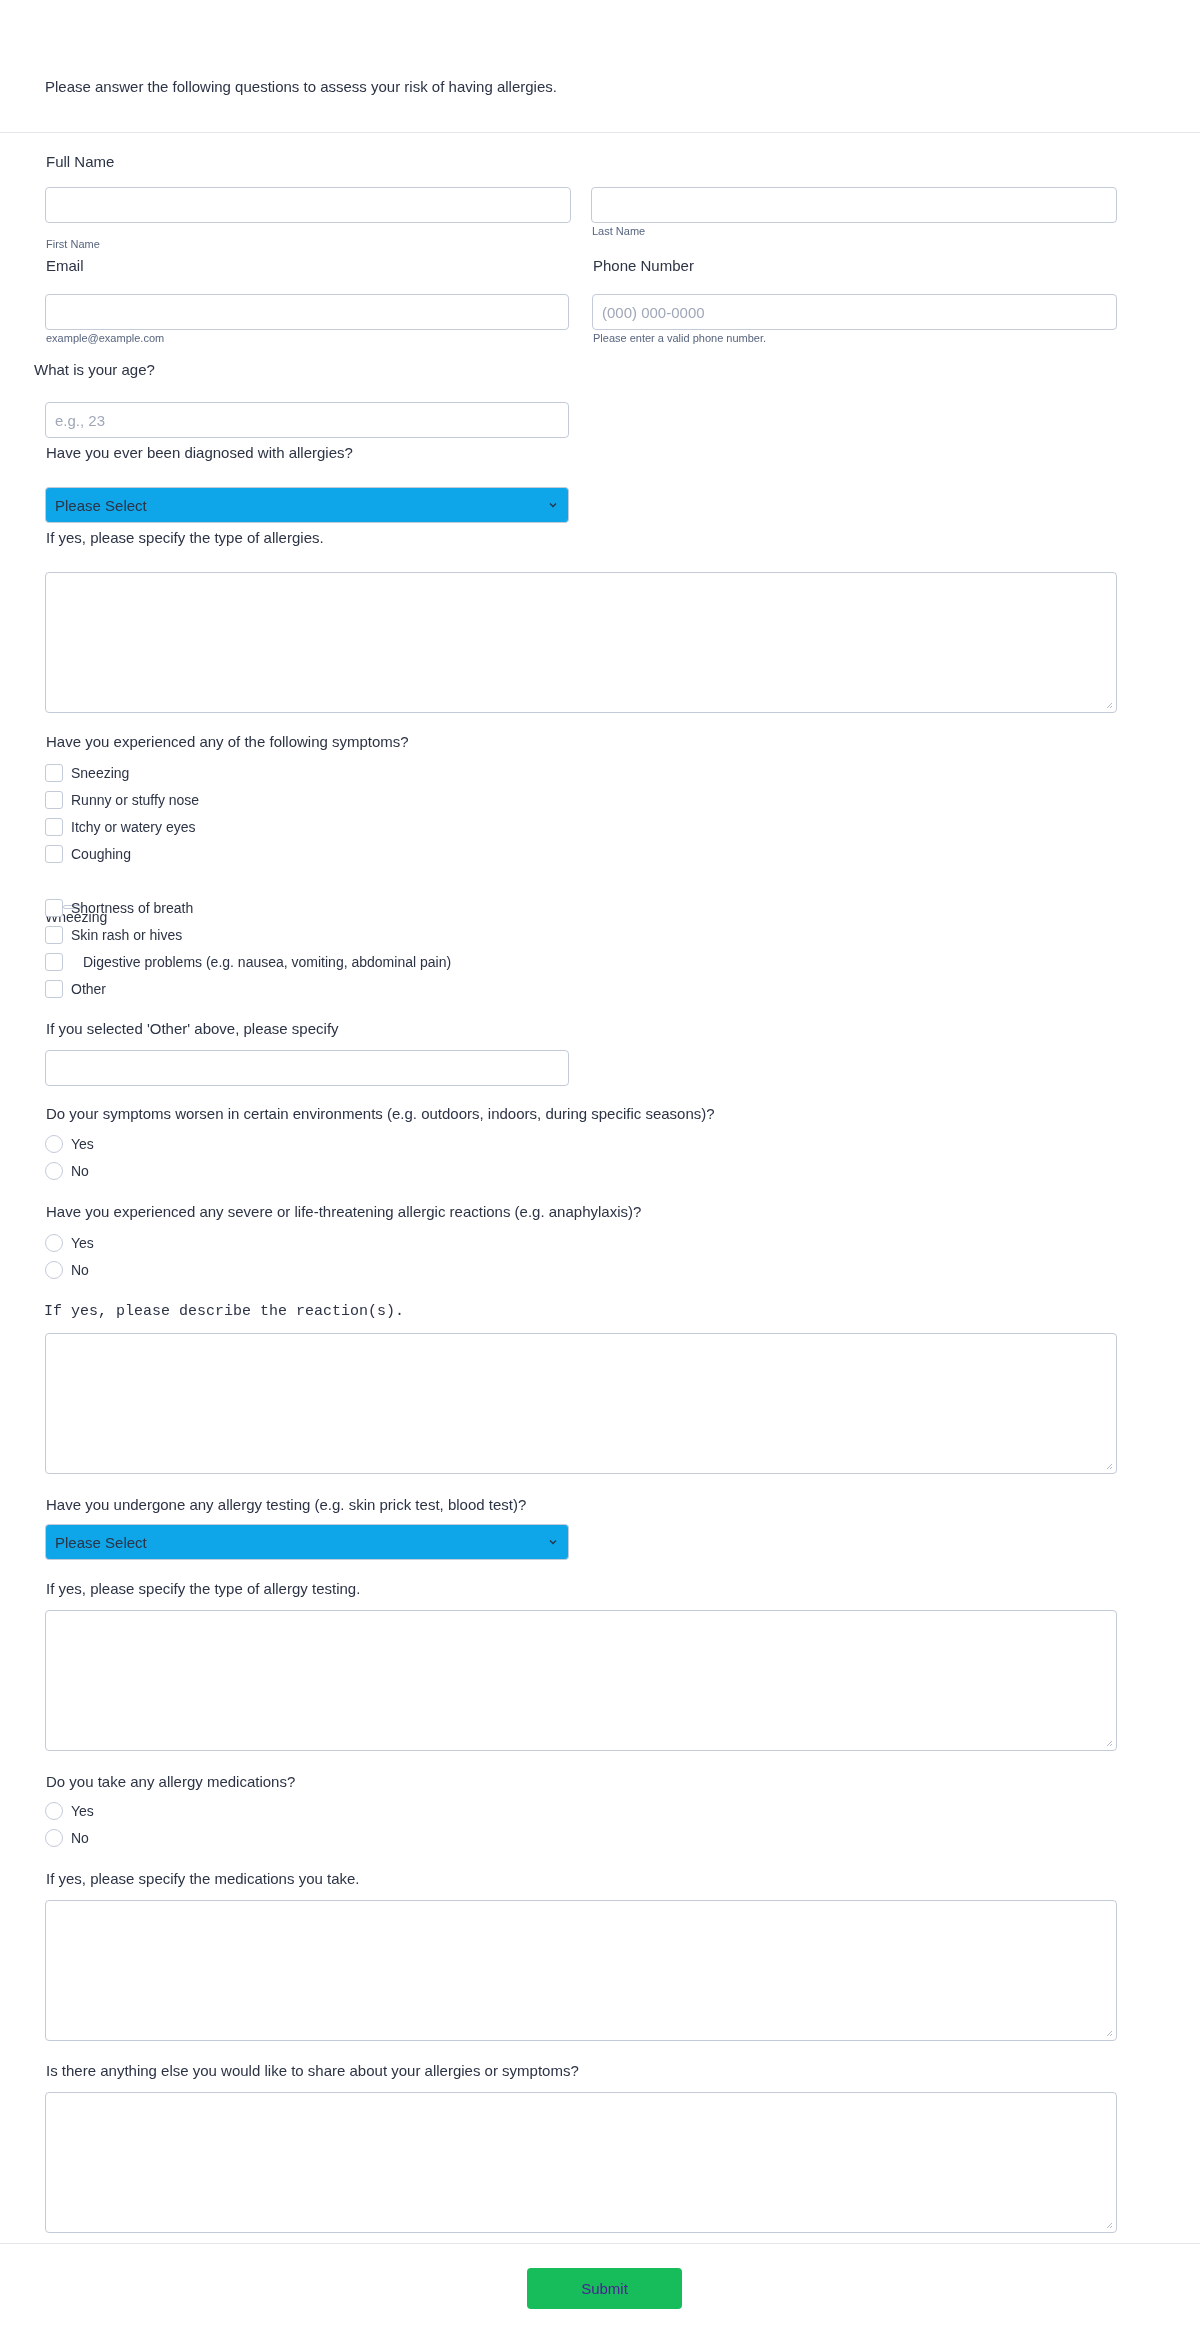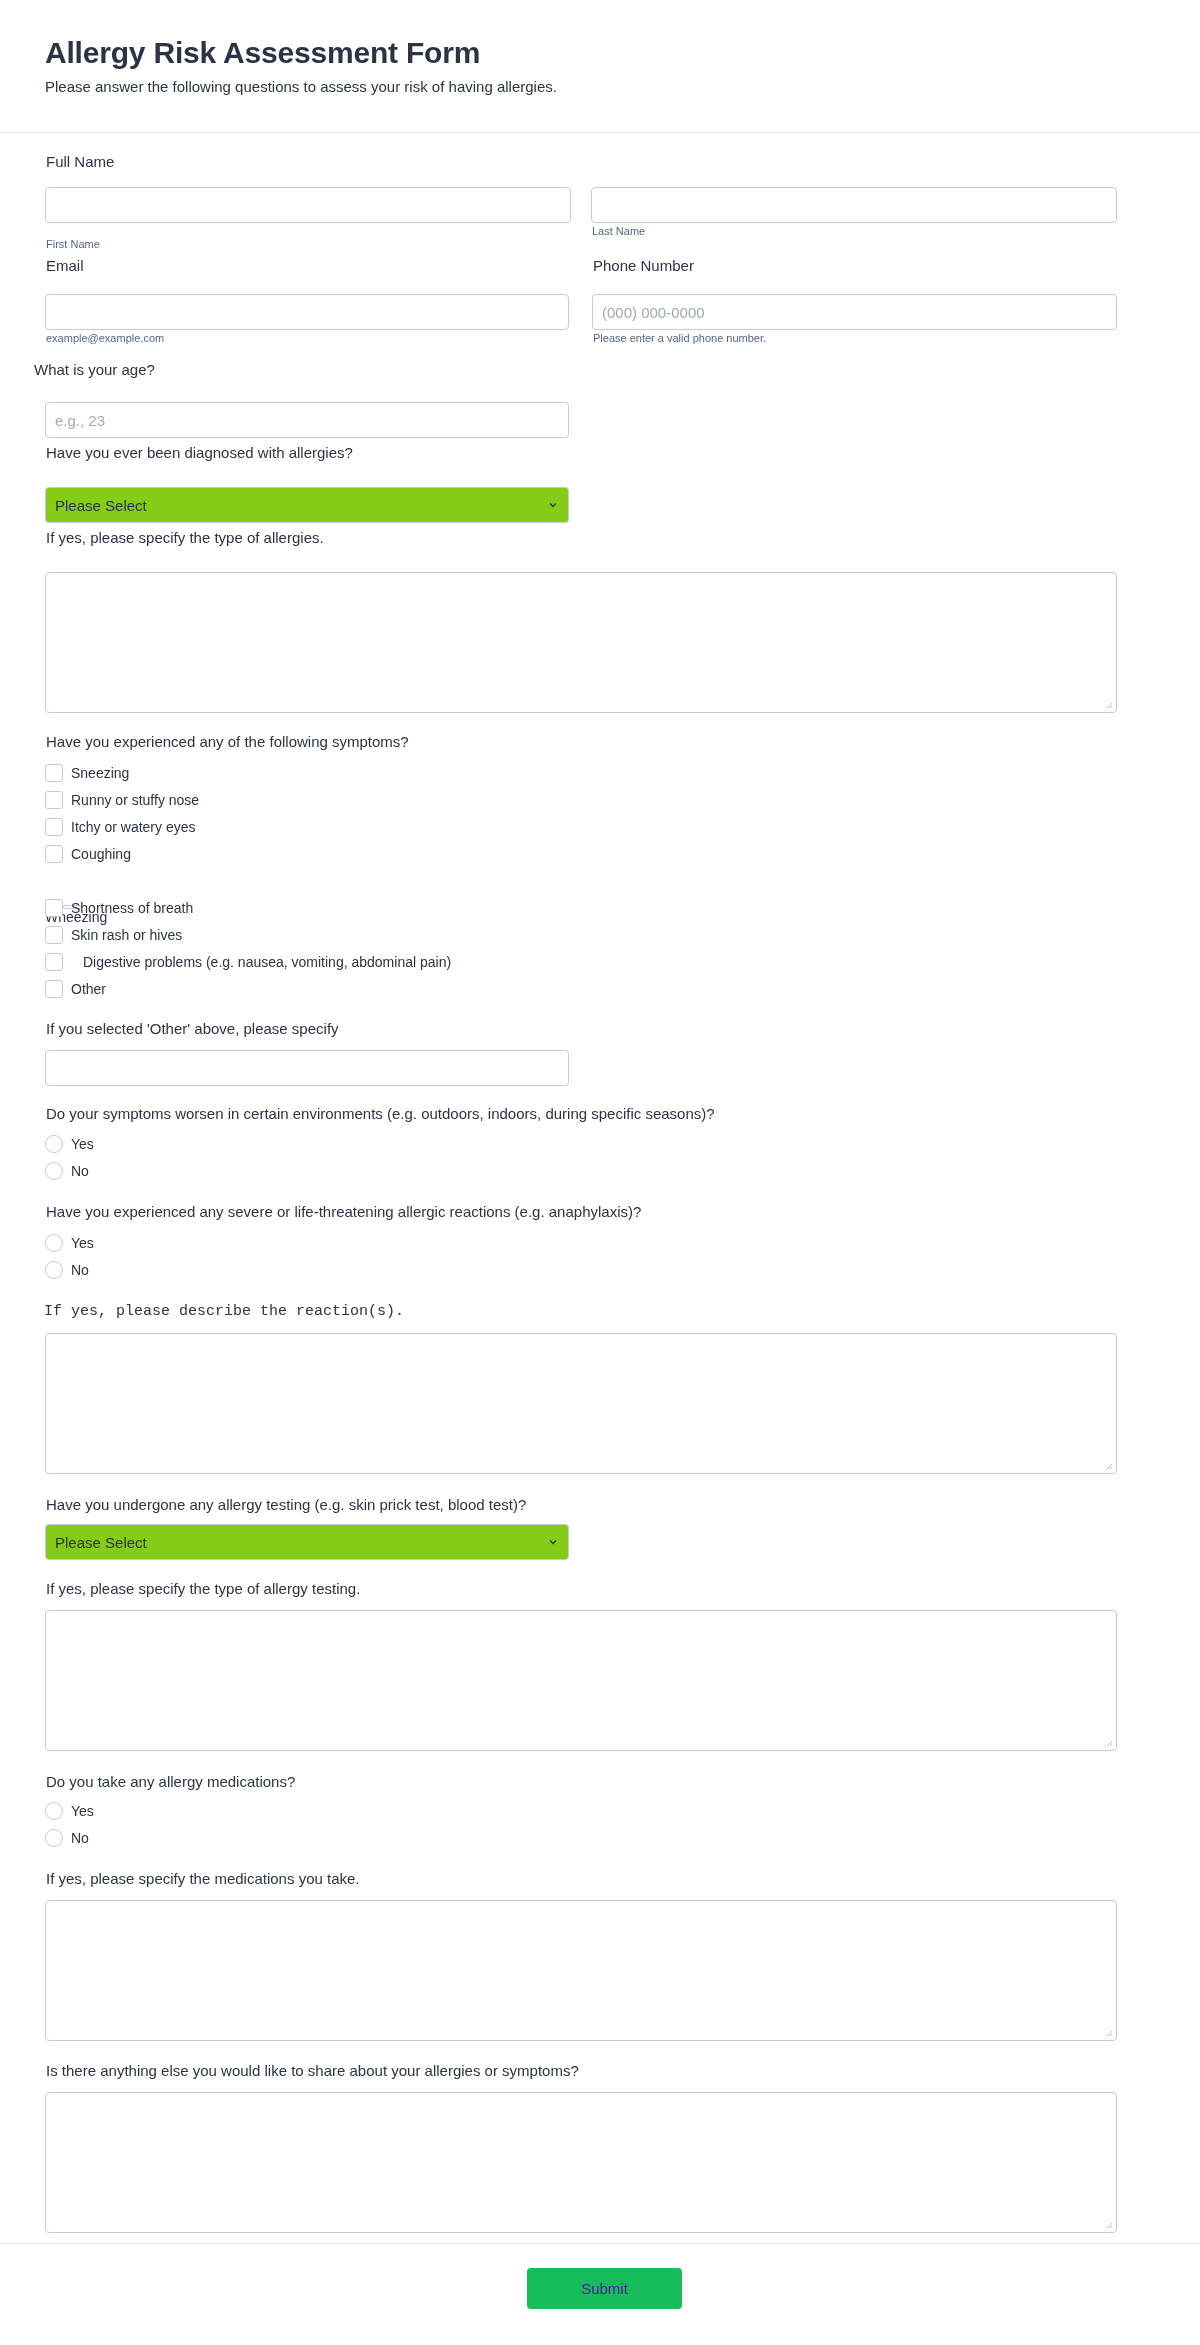--- a/index.html
+++ b/index.html
@@ -9,39 +9,38 @@
   .header { position: absolute; left: 0; top: 0; width: 1200px; height: 133px; border-bottom: 1px solid #e3e5ec; }
   .header h1 { position: absolute; left: 45px; top: 36px; font-size: 30px; font-weight: 700; color: #2c3345; letter-spacing: -0.2px; }
   .header p { position: absolute; left: 45px; top: 78px; font-size: 15px; color: #2c3345; }
 
   .label { position: absolute; font-size: 15px; color: #2c3345; font-weight: 400; }
   .sublabel { position: absolute; font-size: 11px; color: #57647e; }
 
   .input { position: absolute; height: 36px; border: 1px solid #c3cad8; border-radius: 4px; background: #fff; font-family: "Liberation Sans", sans-serif; font-size: 15px; color: #2c3345; padding: 0 9px; }
   .input::placeholder { color: #a0a8b8; }
 
-  .select { position: absolute; height: 36px; border: 1px solid #c3cad8; border-radius: 4px; background: #84cc16; display: flex; align-items: center; padding: 0 9px; font-size: 15px; color: #2c3345; cursor: pointer; }
+  .select { position: absolute; height: 36px; border: 1px solid #c3cad8; border-radius: 4px; background: #0ea5e9; display: flex; align-items: center; padding: 0 9px; font-size: 15px; color: #2c3345; cursor: pointer; }
   .select .chev { position: absolute; right: 9px; top: 11px; width: 12px; height: 12px; }
 
   .textarea { position: absolute; border: 1px solid #c3cad8; border-radius: 4px; background: #fff; resize: none; }
   .textarea .grip { position: absolute; right: 3px; bottom: 3px; width: 7px; height: 7px; }
 
   .check-row, .radio-row { position: absolute; left: 45px; height: 20px; display: flex; align-items: center; cursor: pointer; }
   .checkbox { width: 18px; height: 18px; border: 1px solid #c3cad8; border-radius: 3px; background: #fff; margin-right: 8px; }
   .radio { width: 18px; height: 18px; border: 1px solid #c3cad8; border-radius: 50%; background: #fff; margin-right: 8px; }
   .opt-text { font-size: 14px; color: #2c3345; }
 
   .footer-line { position: absolute; left: 0; top: 2170px; width: 1200px; height: 1px; background: #e3e5ec; }
   .submit { position: absolute; left: 527px; top: 2268px; width: 155px; height: 41px; background: #18bd5b; border-radius: 4px; color: #4c1d95; font-size: 15px; display: flex; align-items: center; justify-content: center; border: none; cursor: pointer; font-family: "Liberation Sans", sans-serif; }
 </style>
 </head>
 <body>
 
 <div class="header">
-  <h1>Allergy Risk Assessment Form</h1>
   <p>Please answer the following questions to assess your risk of having allergies.</p>
 </div>
 
 <div class="label" style="left:46px;top:153px;">Full Name</div>
 <input class="input" style="left: 45px; top: 187px; width: 526px;" value="">
 <div class="sublabel" style="left:46px;top:238px;">First Name</div>
 <input class="input" style="left: 591px; top: 187px; width: 526px;" value="">
 <div class="sublabel" style="left:592px;top:225px;">Last Name</div>
 
 <div class="label" style="left:46px;top:257px;">Email</div>

